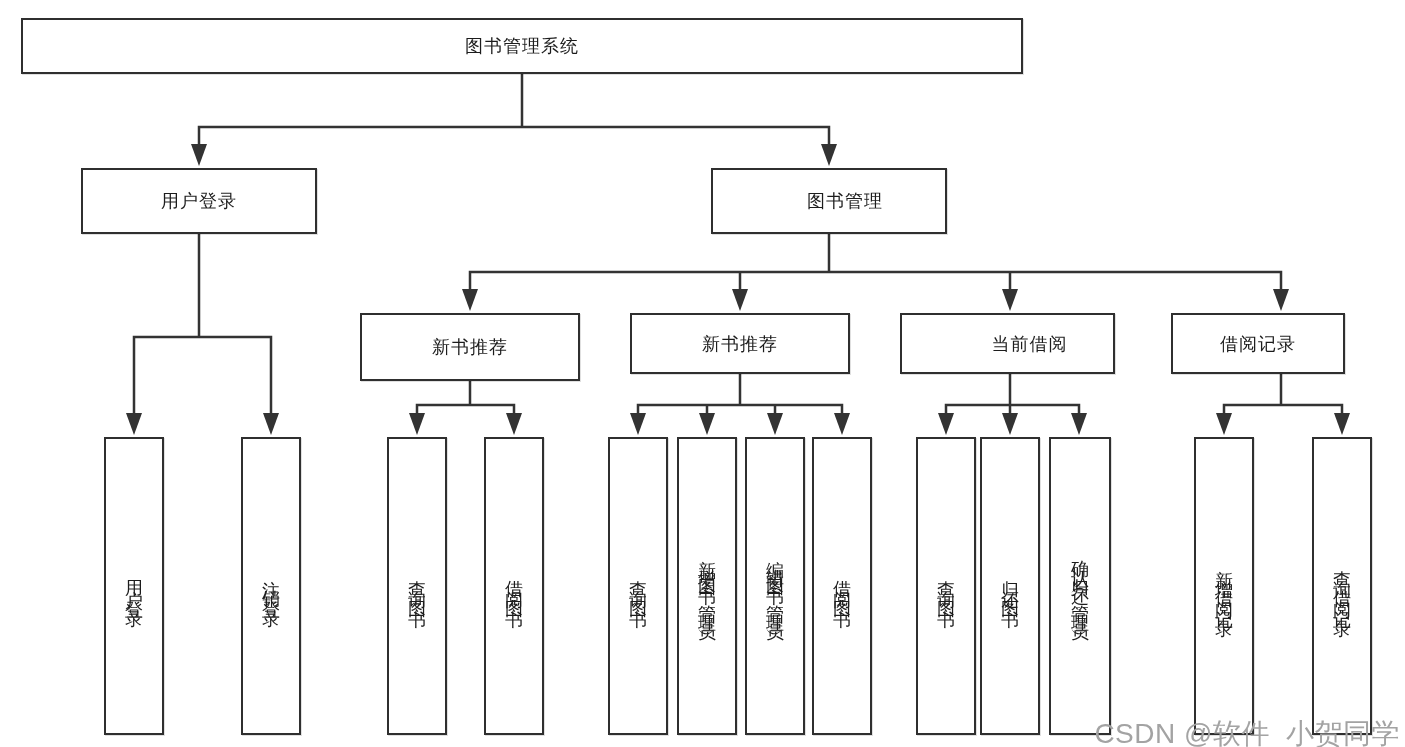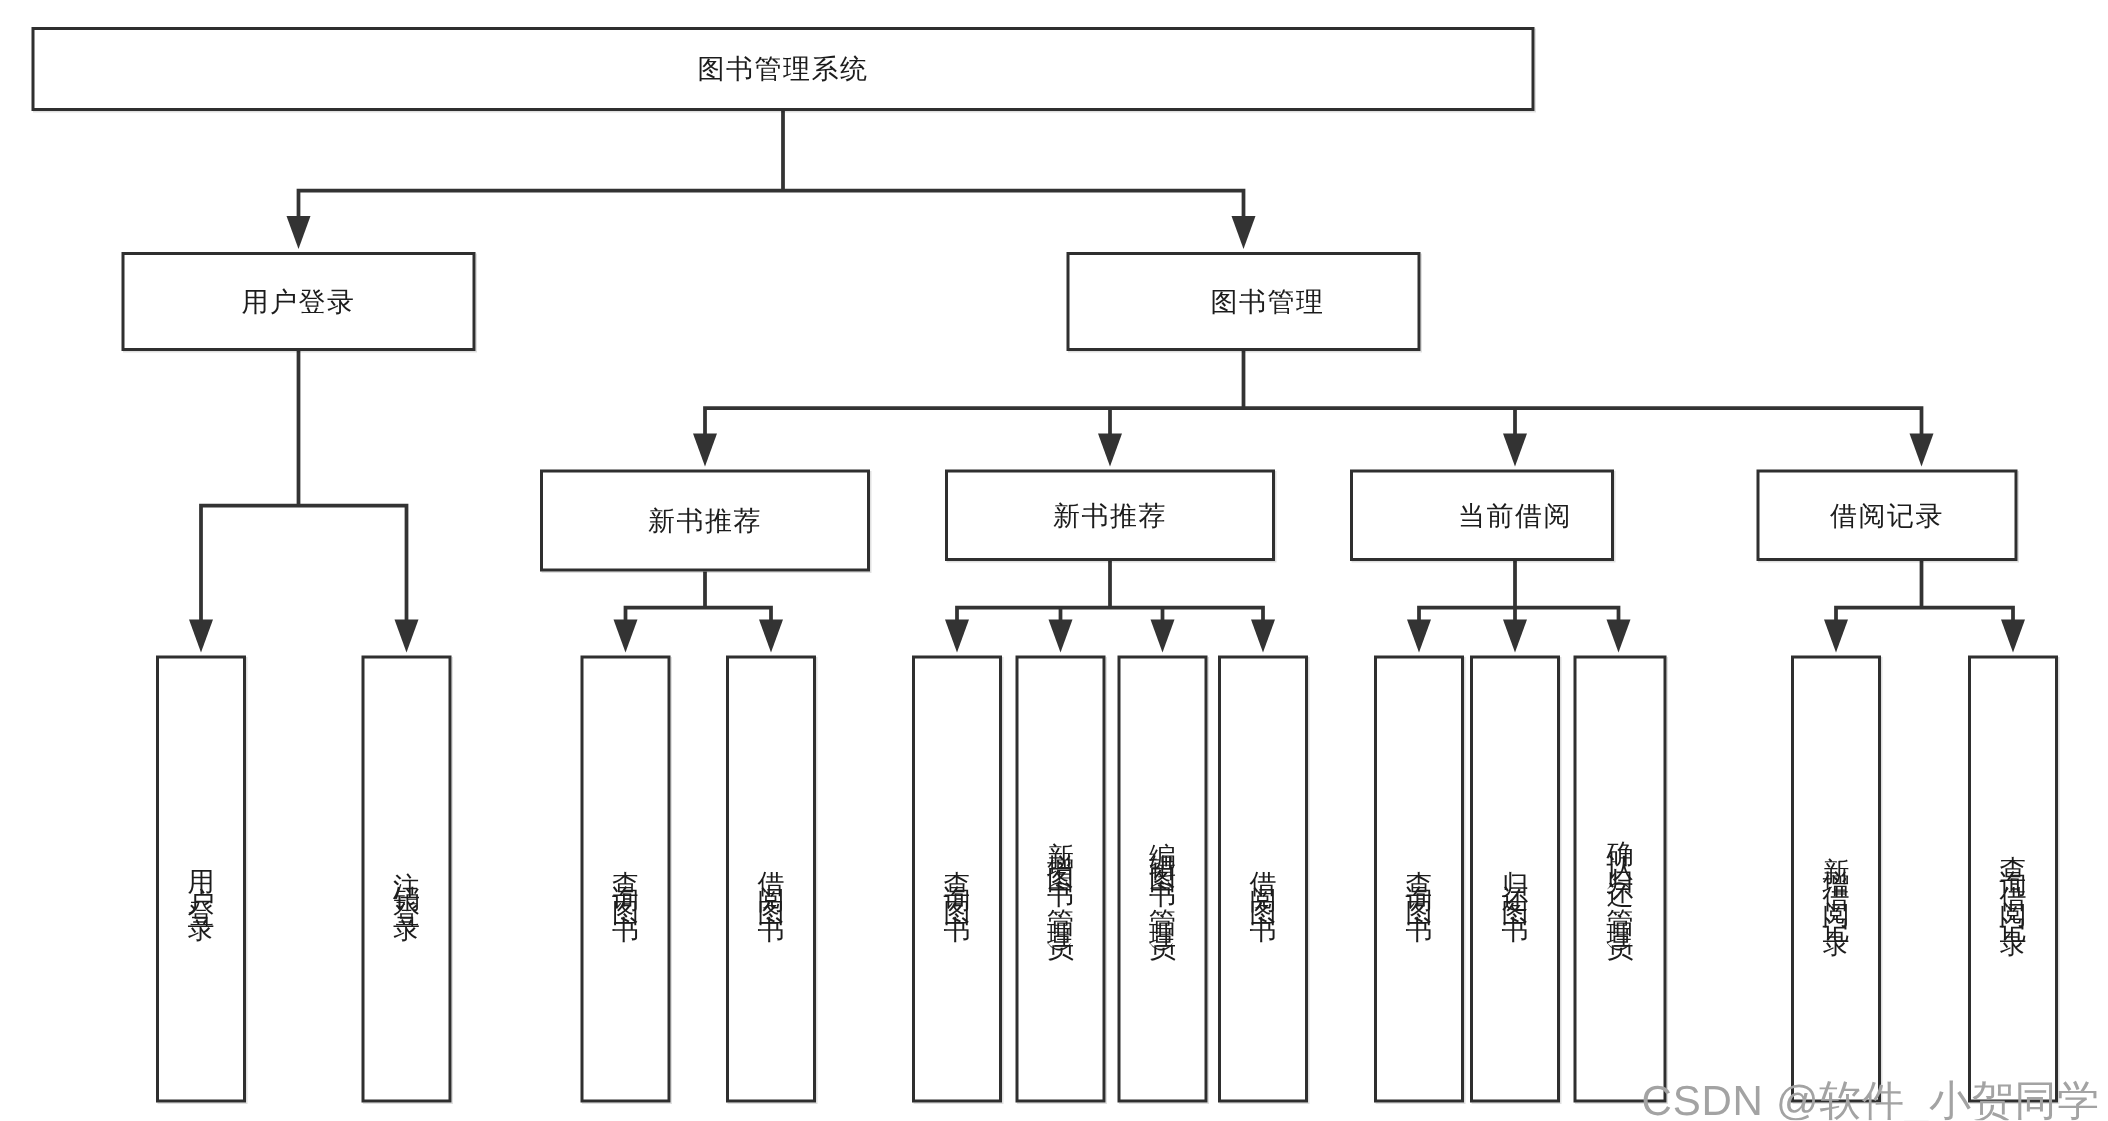--- a/index.html
+++ b/index.html
@@ -95,21 +95,21 @@
   <div class="node hbox" style="left:711px;top:168px;width:236px;height:66px;padding-left:32px;">
     <span>图书管理</span>
   </div>
 
   <div class="node hbox" style="left:360px;top:313px;width:220px;height:68px;">
     <span>新书推荐</span>
   </div>
   <div class="node hbox" style="left:630px;top:313px;width:220px;height:61px;">
     <span>新书推荐</span>
   </div>
-  <div class="node hbox" style="left:900px;top:313px;width:176px;height:61px;padding-left:44px;">
+  <div class="node hbox" style="left:900px;top:313px;width:215px;height:61px;padding-left:44px;">
     <span>当前借阅</span>
   </div>
   <div class="node hbox" style="left:1171px;top:313px;width:174px;height:61px;">
     <span>借阅记录</span>
   </div>
 
   <div class="node vbox" style="left:104px;top:437px;width:60px;height:298px;">
     <span>用户登录</span>
   </div>
   <div class="node vbox" style="left:241px;top:437px;width:60px;height:298px;">

